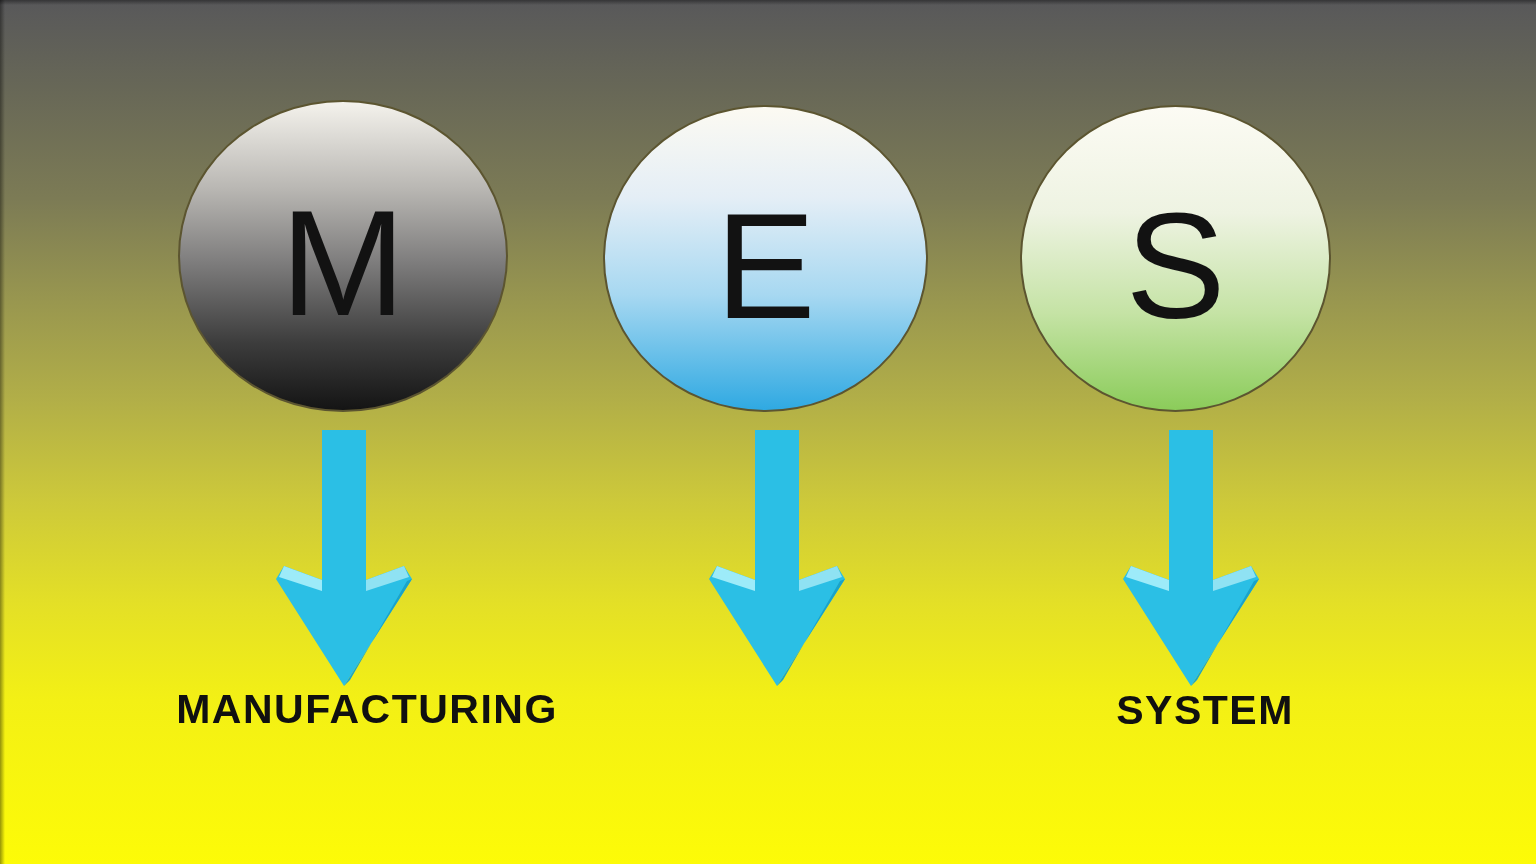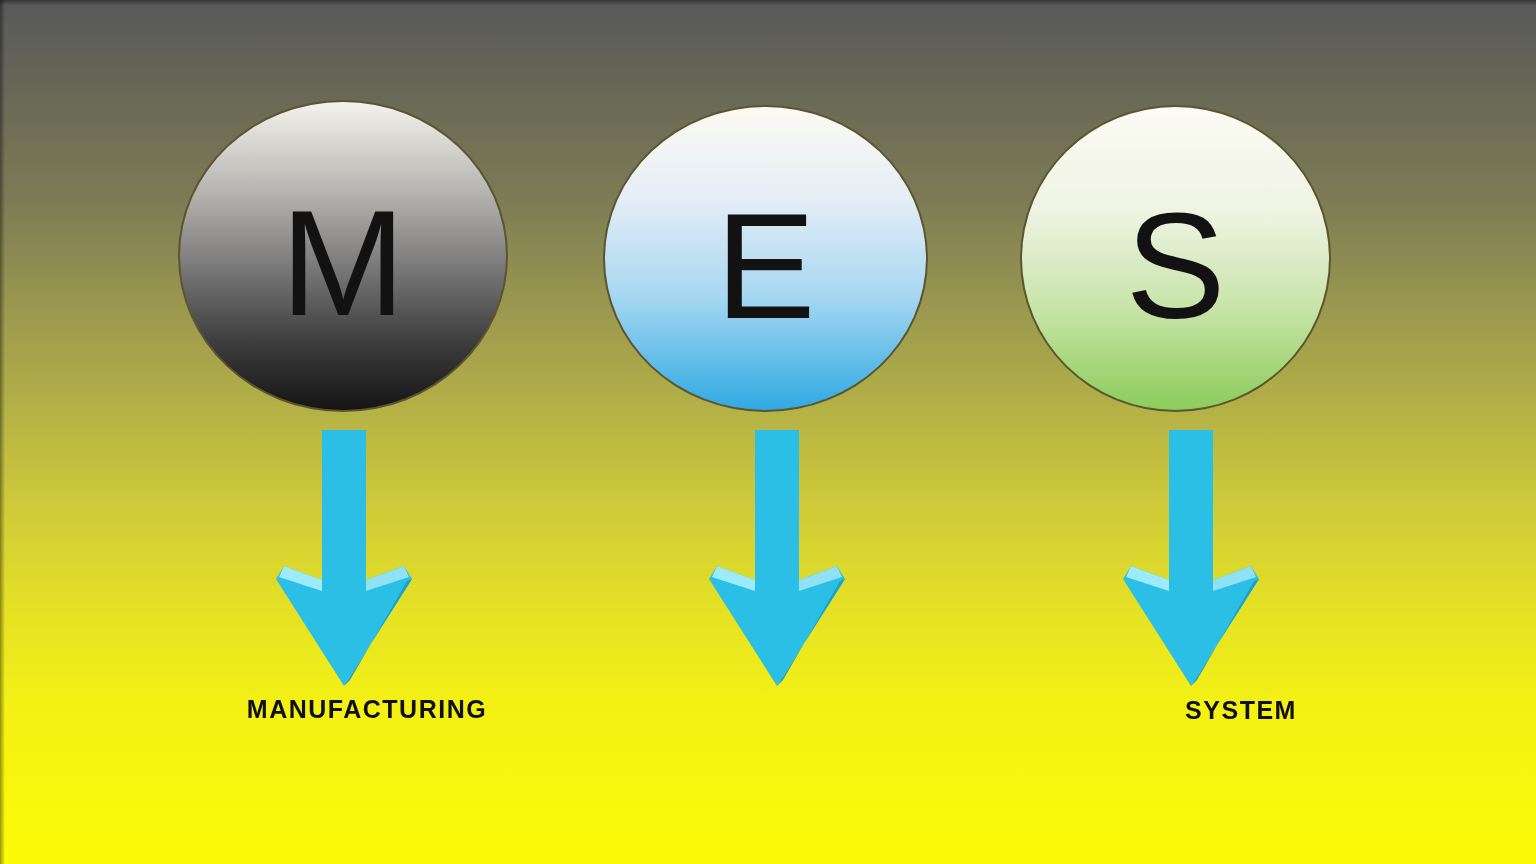--- a/index.html
+++ b/index.html
@@ -46,30 +46,30 @@
   .arrow-2 { left: 709px; }
   .arrow-3 { left: 1123px; }
   .arrow-main  { fill: var(--arrow-main,  #2bbfe5); }
   .arrow-bevel-l { fill: var(--arrow-bevel, #9debf9); }
   .arrow-bevel-r { fill: var(--arrow-bevel2, #8fe2f3); }
   .arrow-edge  { fill: var(--arrow-edge, #1aa3c9); }
 
   .word-label {
     position: absolute;
     transform: translateX(-50%);
-    font-size: 25px;
+    font-size: 41px;
     line-height: 32px;
     font-weight: 700;
     letter-spacing: 1.5px;
     color: var(--label-color, #101010);
     white-space: nowrap;
   }
   .word-1 { left: 367px; top: 693px; }
   .word-2 { left: 795px; top: 690px; }
-  .word-3 { left: 1241px; top: 694px; }
+  .word-3 { left: 1205px; top: 694px; }
 </style>
 </head>
 <body>
 
 <div class="stage">
 
   <div class="circle circle-m" style="background: linear-gradient(rgb(244, 242, 236) 0%, rgb(185, 183, 179) 28%, rgb(126, 125, 125) 52%, rgb(61, 61, 61) 78%, rgb(20, 20, 20) 100%);">
     <span class="letter">M</span>
   </div>
   <div class="circle circle-e" style="background: linear-gradient(rgb(252, 250, 242) 0%, rgb(228, 238, 246) 30%, rgb(167, 216, 241) 62%, rgb(47, 169, 226) 100%);">

